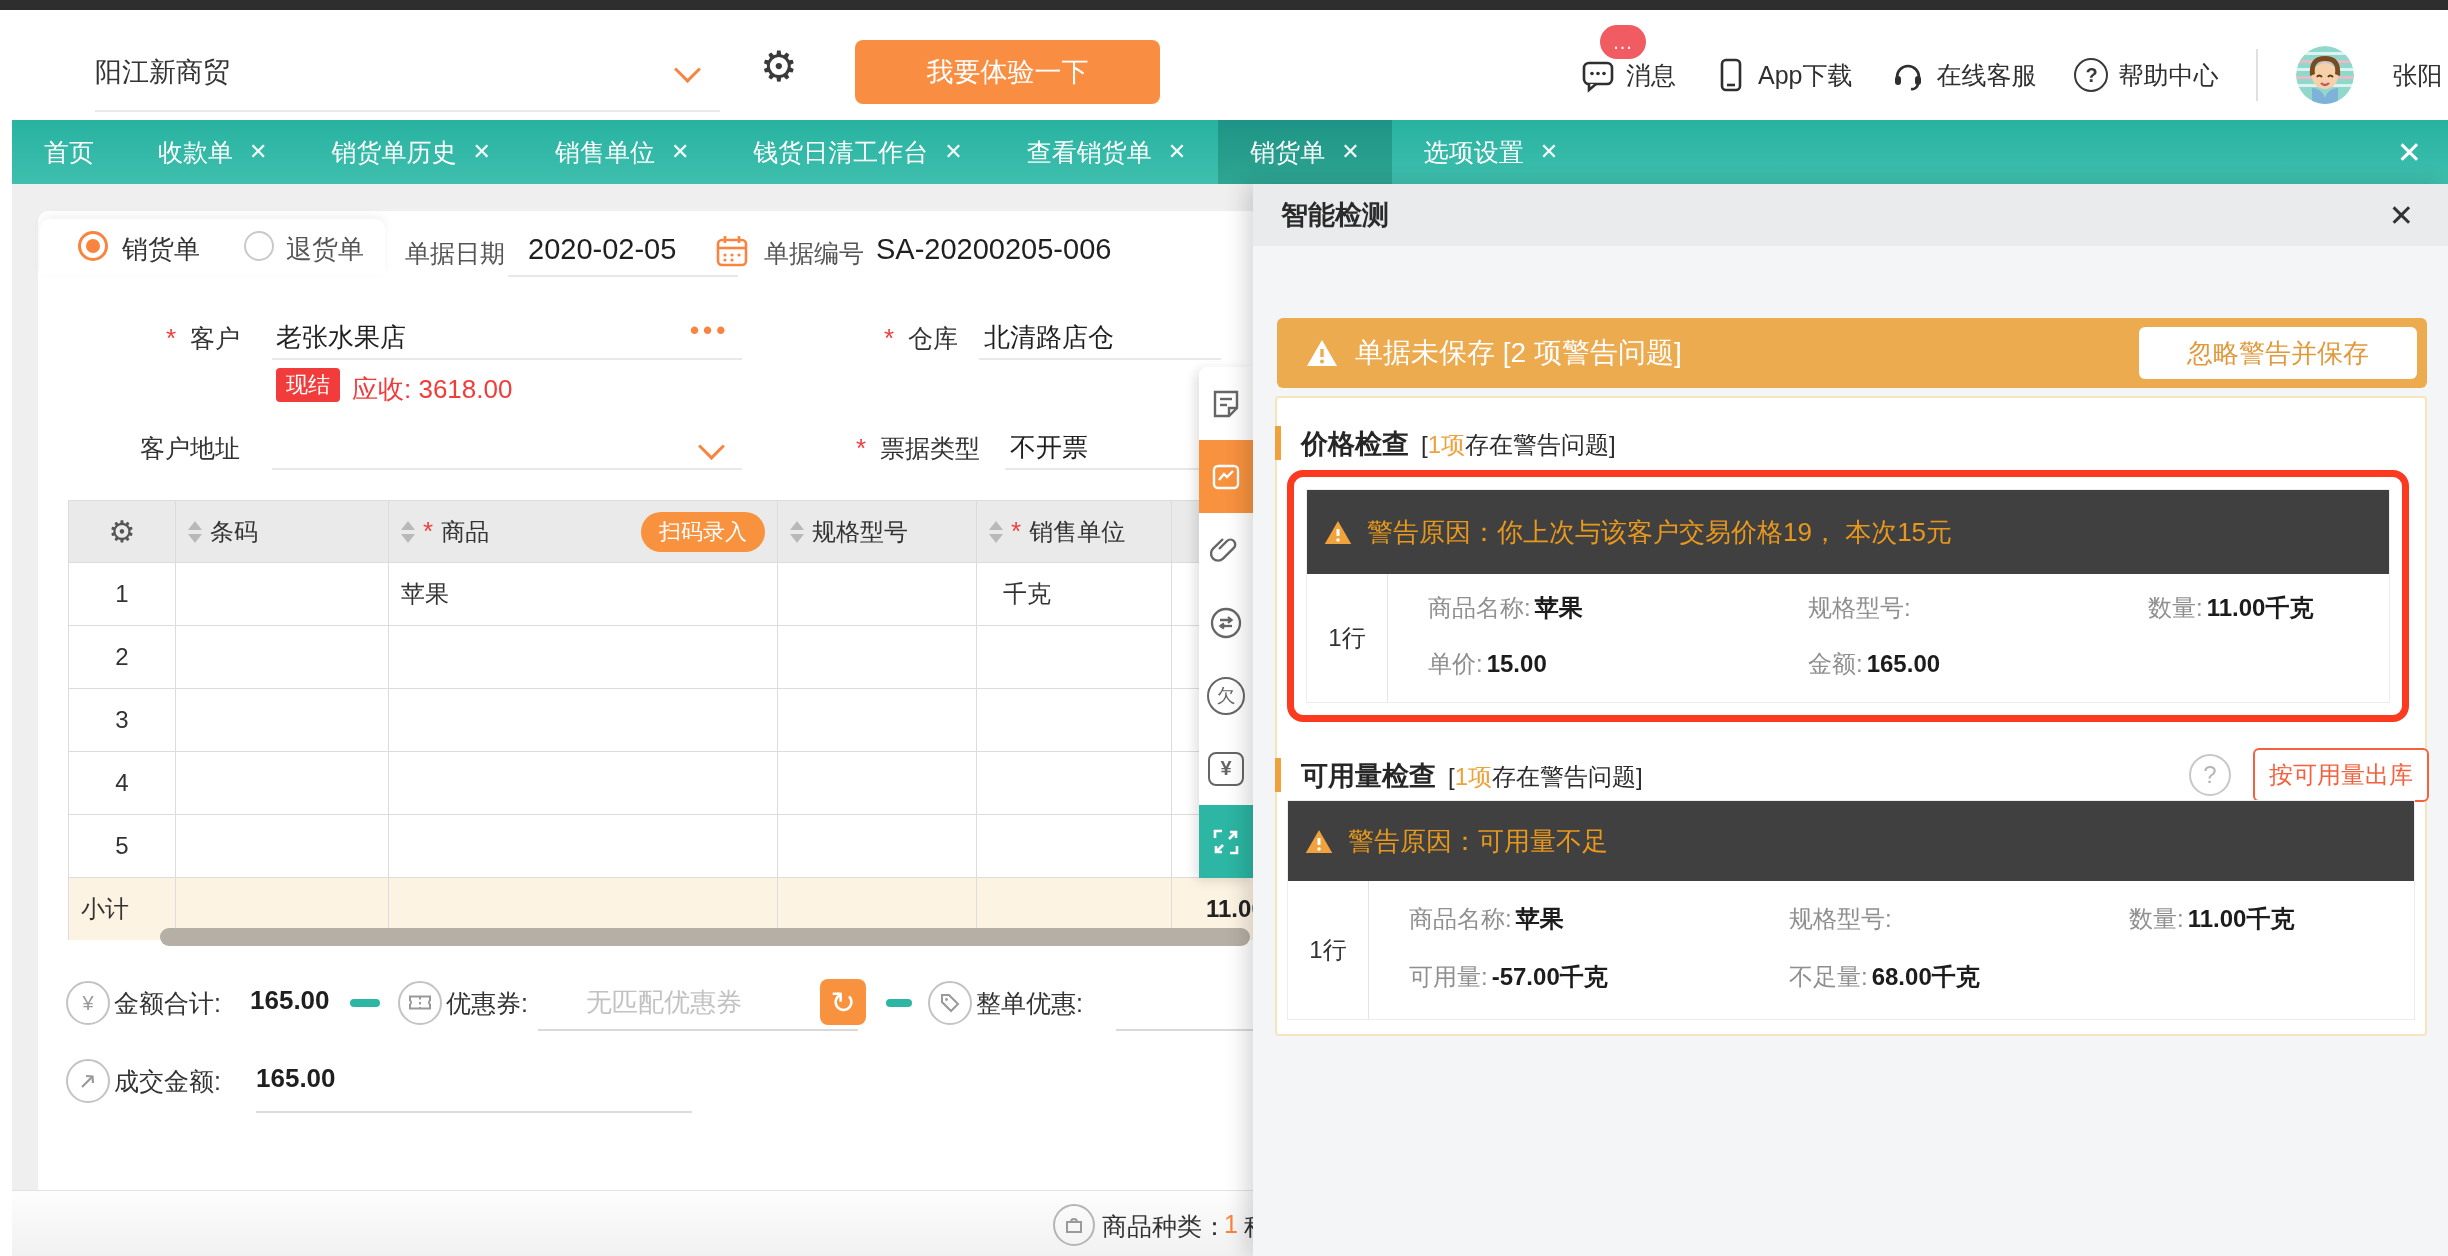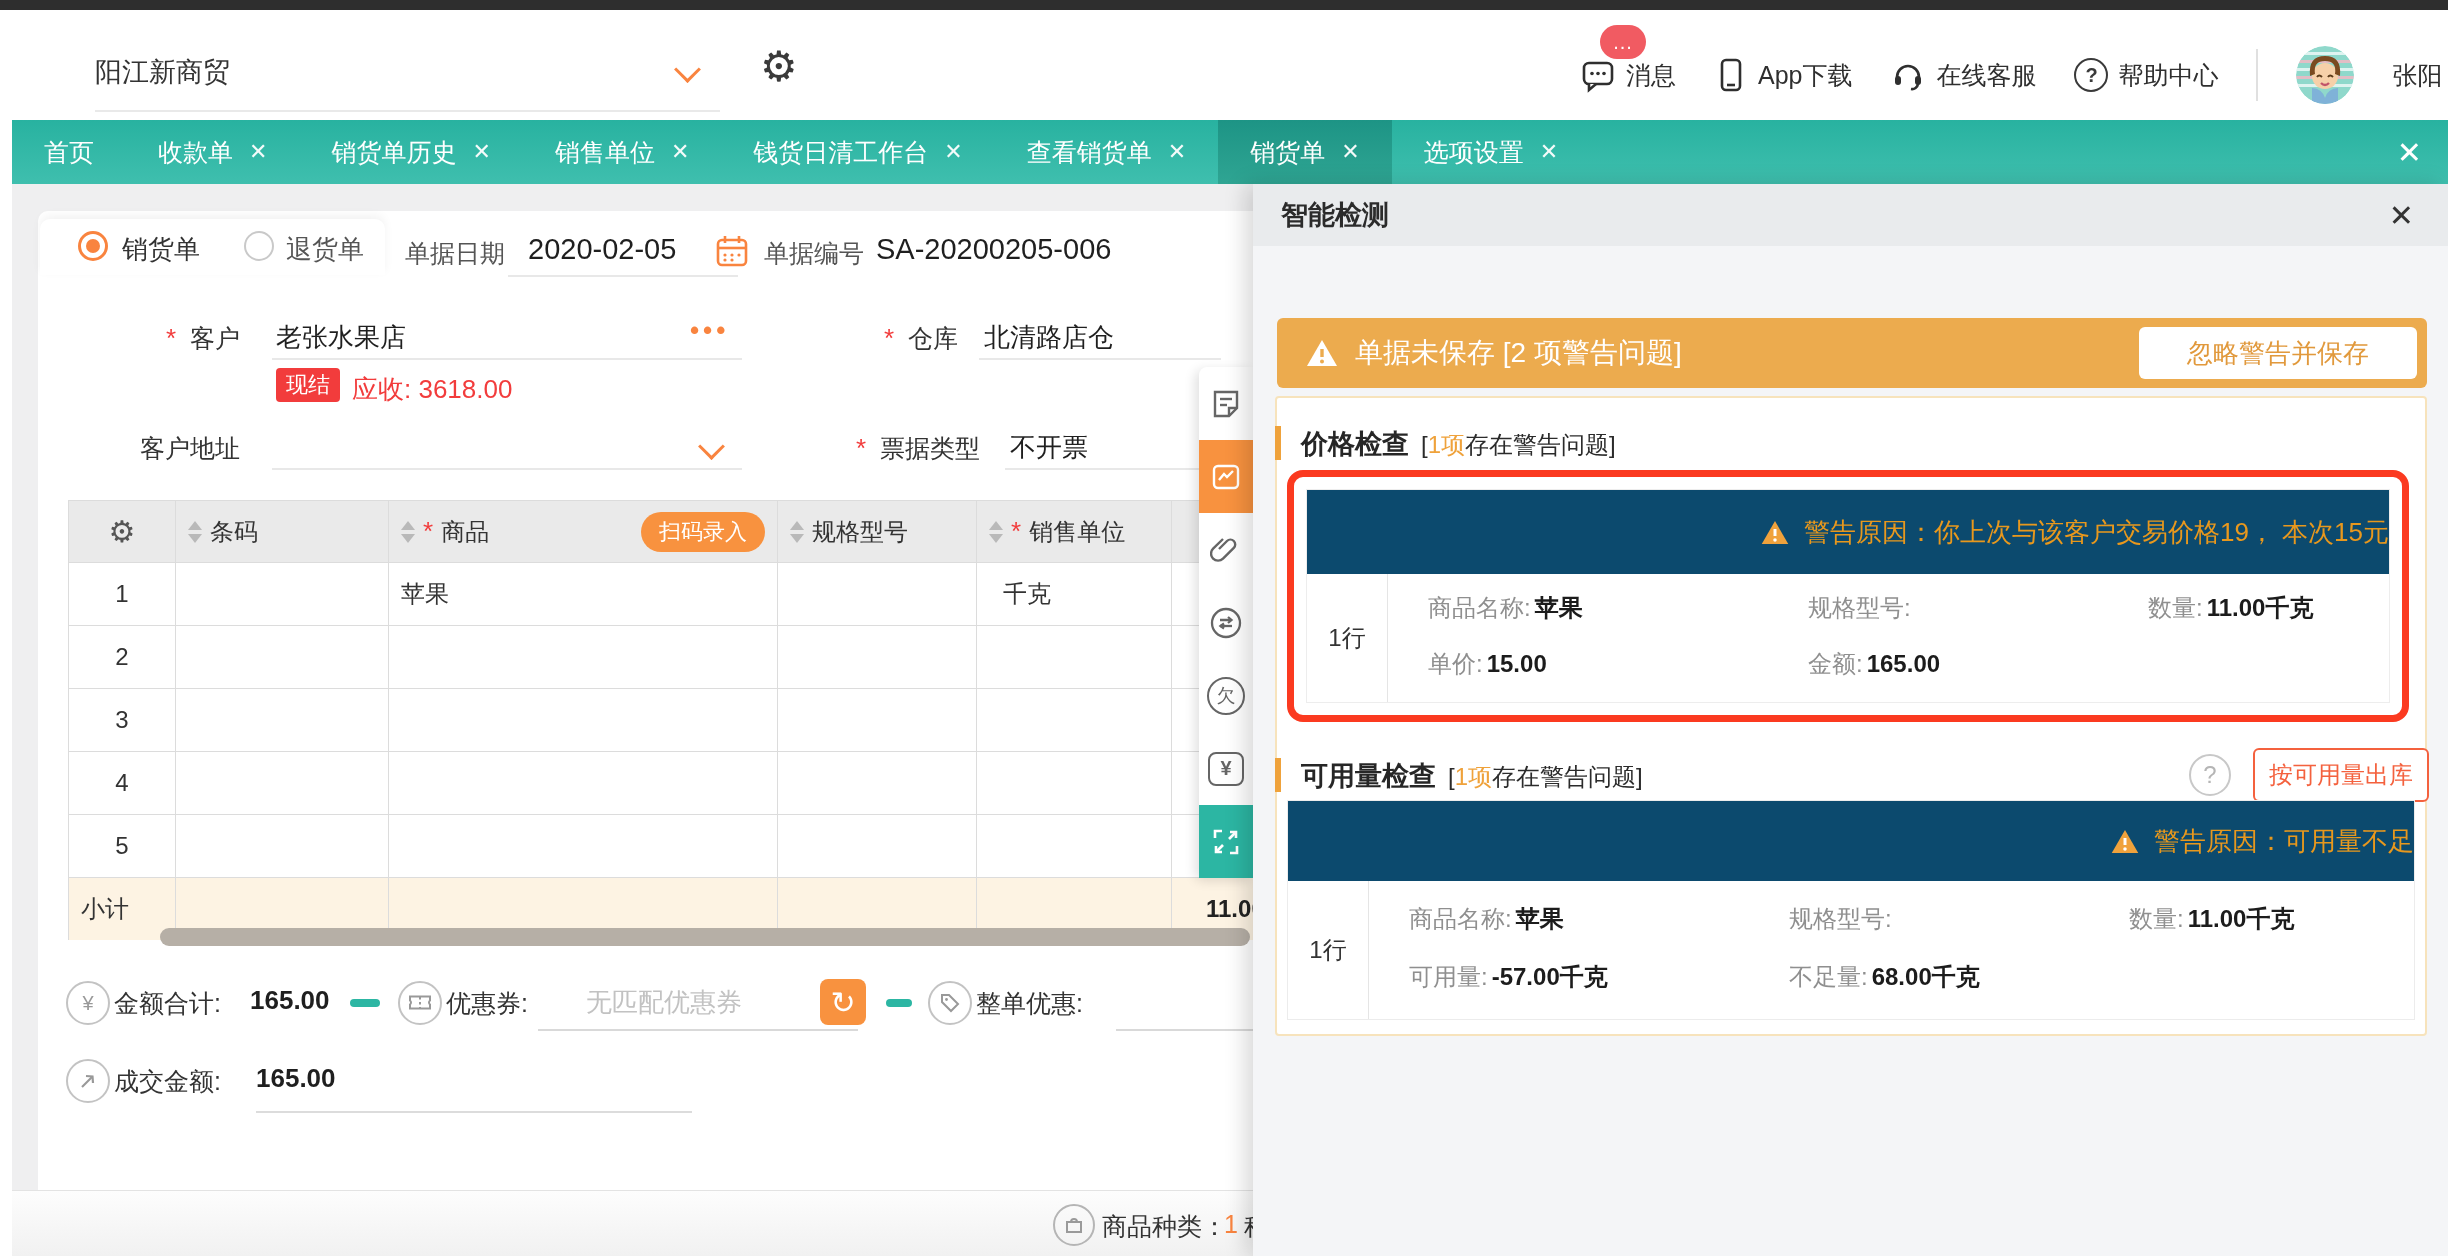--- a/index.html
+++ b/index.html
@@ -108,22 +108,22 @@
     color:#e1993c;font-size:26px;display:flex;align-items:center;justify-content:center;}
   .p-container{left:22px;top:212px;width:1152px;height:640px;background:#fff;border:2px solid #f7e3bc;
     border-radius:4px;box-sizing:border-box;}
   .sec-accent{width:6px;height:34px;background:#efa23b;}
   .sec-title{font-size:27px;font-weight:700;color:#262626;text-align:center;}
   .sec-count{font-size:24px;color:#2b2b2b;margin-left:12px;}
   .sec-count .hl{color:#efa23b;}
   .red-box{left:10px;top:72px;width:1122px;height:252px;border:7px solid #fb3a20;border-radius:16px;
     background:#fff;box-sizing:border-box;}
   .inner-card{position:absolute;inset:12px;border:1px solid #ededed;}
-  .warn-head{position:absolute;left:0;top:0;right:0;height:84px;background:#0c4a6e;display:flex;
-    align-items:center;padding-left:22px;box-sizing:border-box;justify-content:flex-end;}
+  .warn-head{position:absolute;left:0;top:0;right:0;height:84px;background:#404040;display:flex;
+    align-items:center;padding-left:16px;box-sizing:border-box;}
   .warn-txt{margin-left:14px;color:#e8981d;font-size:26px;}
   .wrow{position:absolute;left:0;top:84px;right:0;bottom:0;display:flex;}
   .rcell{width:80px;border-right:1px solid #e5e5e5;display:flex;align-items:center;justify-content:center;
     font-size:24px;color:#333;flex:none;}
   .rfields{flex:1;position:relative;}
   .fl{position:absolute;font-size:24px;color:#8f8f8f;white-space:nowrap;}
   .fl b{color:#1c1c1c;font-weight:600;margin-left:4px;}
   .card2{left:10px;top:402px;width:1128px;height:220px;border:1px solid #ececec;background:#fff;box-sizing:border-box;}
   .help-circle{width:38px;height:38px;border:2.5px solid #c8c8c8;border-radius:50%;color:#b5b5b5;display:flex;
     align-items:center;justify-content:center;font-size:24px;}
@@ -136,20 +136,21 @@
 
 <div class="screen">
 
   <div class="abs top-strip"></div>
 
   <div class="abs topbar">
     <div class="abs company">阳江新商贸</div>
     <div class="abs company-underline"></div>
     <div class="abs chev-down company-chev"></div>
     <div class="abs gear">⚙</div>
+    <div class="abs exp-btn">我要体验一下</div>
 
     <div class="abs top-right">
       <div class="tr-item">
         <span class="icon">
           <svg width="36" height="36" viewBox="0 0 36 36" fill="none" stroke="#2f2f2f" stroke-width="2.6">
             <rect x="4" y="6" width="28" height="21" rx="5"></rect>
             <path d="M9 27 l0 6 l7 -6" fill="#fff"></path>
             <circle cx="12" cy="16.5" r="1.8" fill="#2f2f2f" stroke="none"></circle>
             <circle cx="18" cy="16.5" r="1.8" fill="#2f2f2f" stroke="none"></circle>
             <circle cx="24" cy="16.5" r="1.8" fill="#2f2f2f" stroke="none"></circle>

